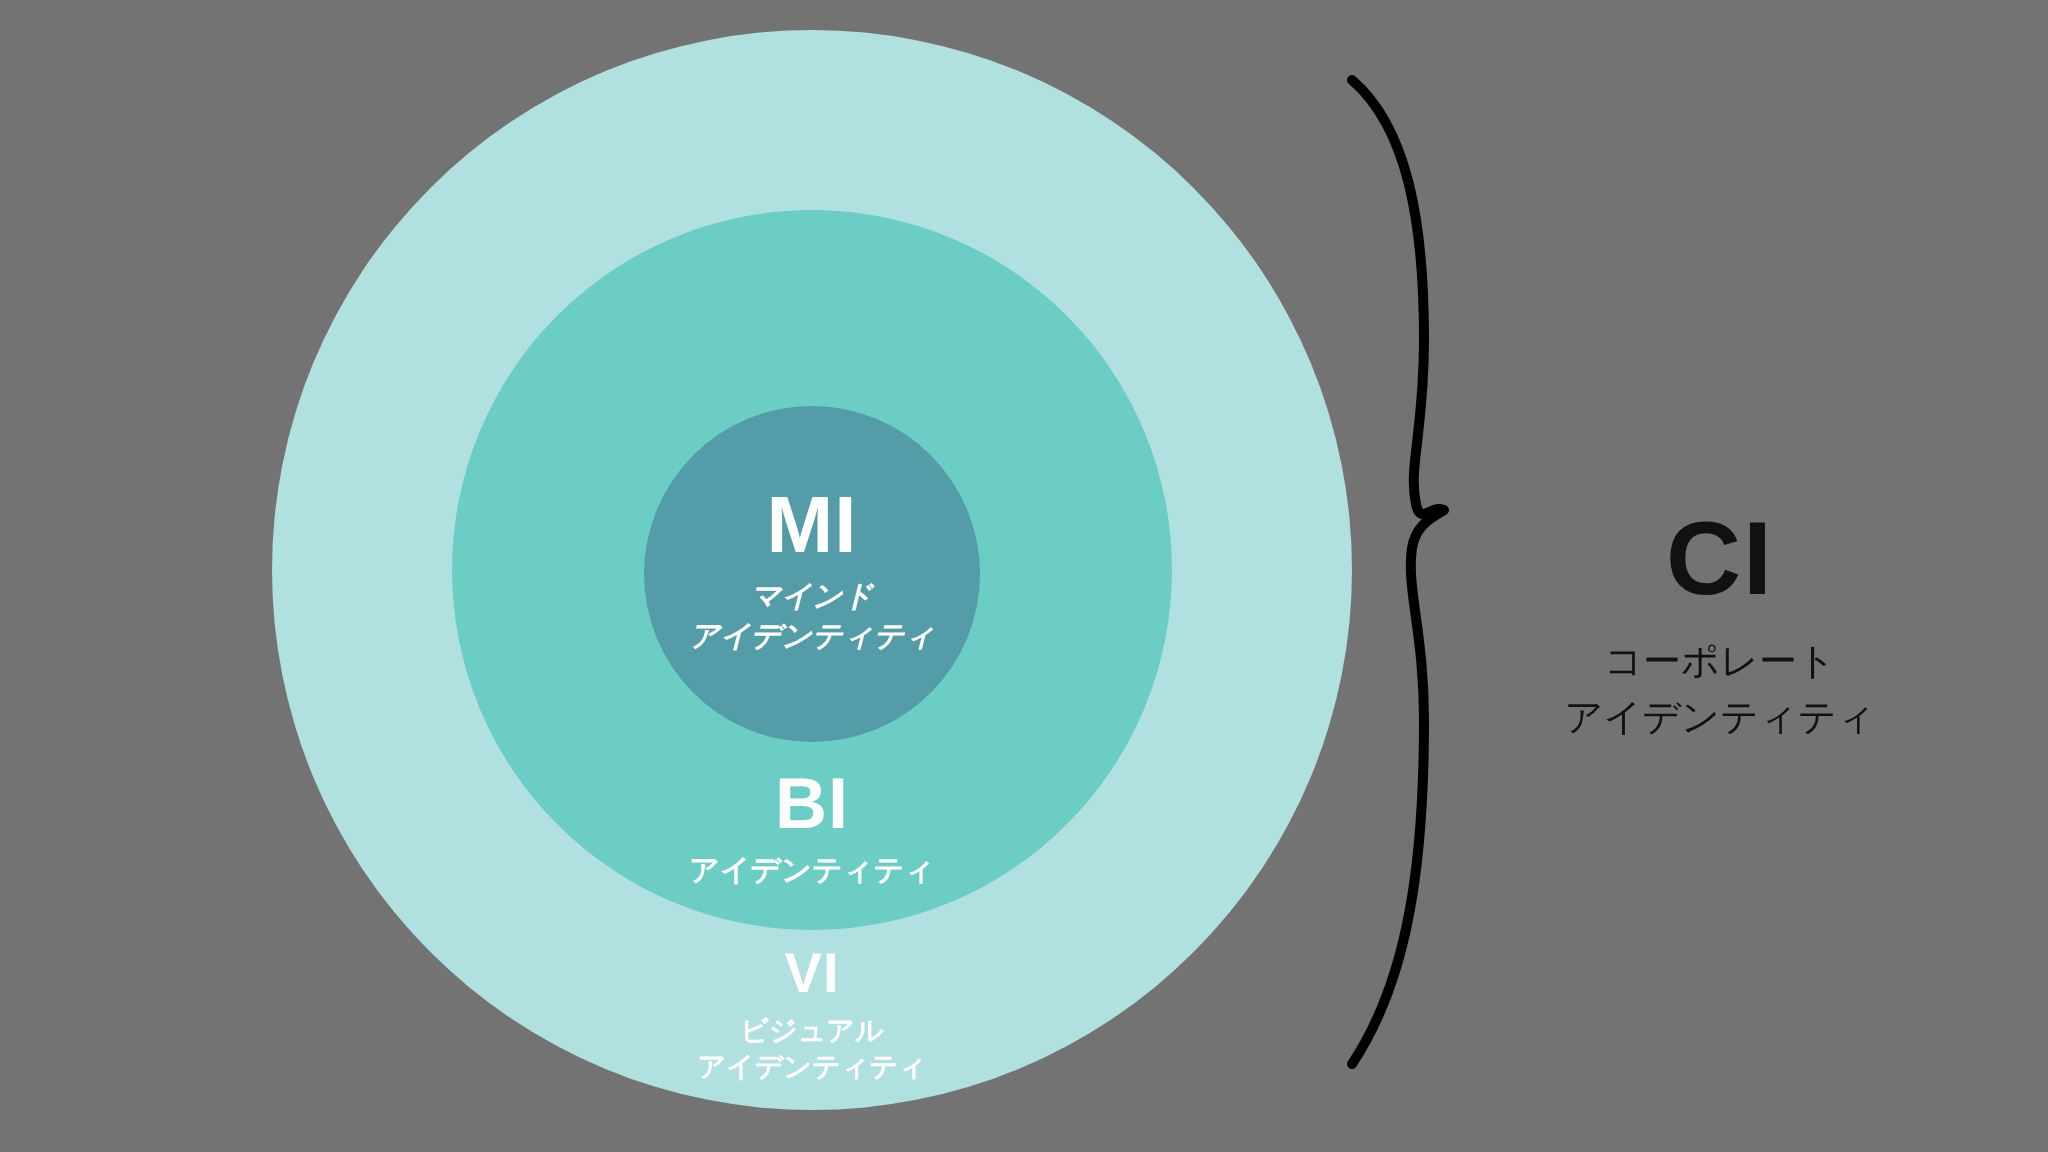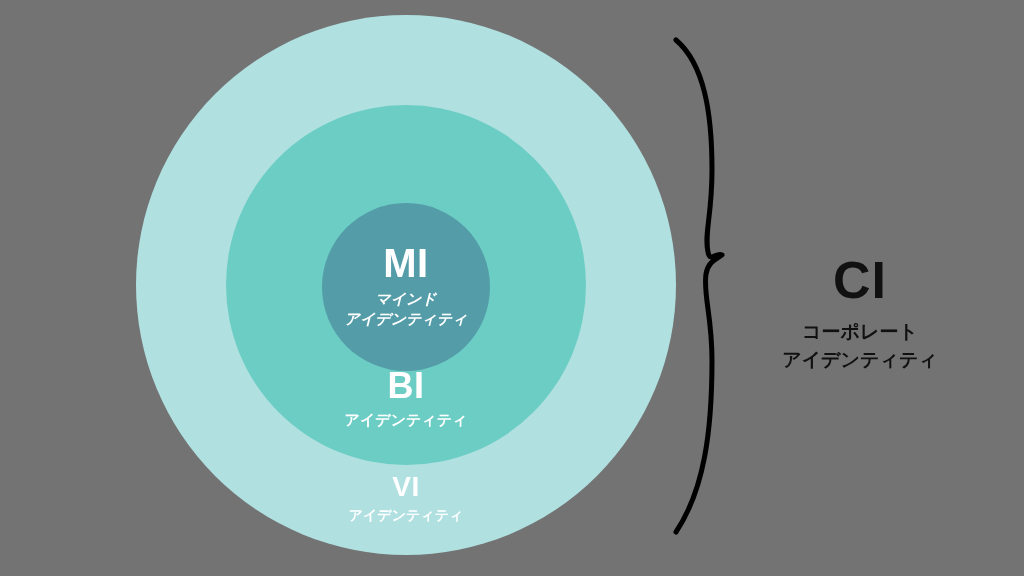--- a/index.html
+++ b/index.html
@@ -66,21 +66,21 @@
     color: #ffffff;
   }
   .ring-sub span {
     display: block;
   }
 
   #label-mi { top: 243px; }
   #label-mi .ring-abbr { font-size: 40px; }
   #label-mi .ring-sub  { font-size: 15px; margin-top: 6px; font-style: italic; }
 
-  #label-bi { top: 368px; }
+  #label-bi { top: 384px; }
   #label-bi .ring-abbr { font-size: 36px; }
   #label-bi .ring-sub  { font-size: 15px; margin-top: 6px; }
 
   #label-vi { top: 473px; }
   #label-vi .ring-abbr { font-size: 28px; }
   #label-vi .ring-sub  { font-size: 14px; margin-top: 5px; }
 
   
   #brace-wrap {
     position: absolute;
@@ -103,21 +103,21 @@
     font-size: 52px;
     font-weight: bold;
     line-height: 1.0;
     letter-spacing: 1px;
     color: #111111;
     margin-top: 26px;
   }
   #ci-sub {
     margin-top: 12px;
     font-size: 19px;
-    font-weight: bold;
+    font-weight: normal;
     line-height: 1.45;
     color: #111111;
   }
   #ci-sub span { display: block; }
 </style>
 </head>
 <body>
 
 <div id="stage" style="background: #737373;">
 
@@ -138,20 +138,21 @@
   <div class="ring-label" id="label-bi">
     <div class="ring-abbr">BI</div>
     <div class="ring-sub">
       <span>アイデンティティ</span>
     </div>
   </div>
 
   <div class="ring-label" id="label-vi">
     <div class="ring-abbr">VI</div>
     <div class="ring-sub">
+      <span>ビジュアル</span>
       <span>アイデンティティ</span>
     </div>
   </div>
 
   <div id="brace-wrap">
     <svg width="90" height="540" viewBox="0 0 90 540">
       <path d="M 16 20
                C 44 44, 52 92, 52 150
                C 52 196, 44 214, 48 232
                C 50 243, 56 232, 62 235

